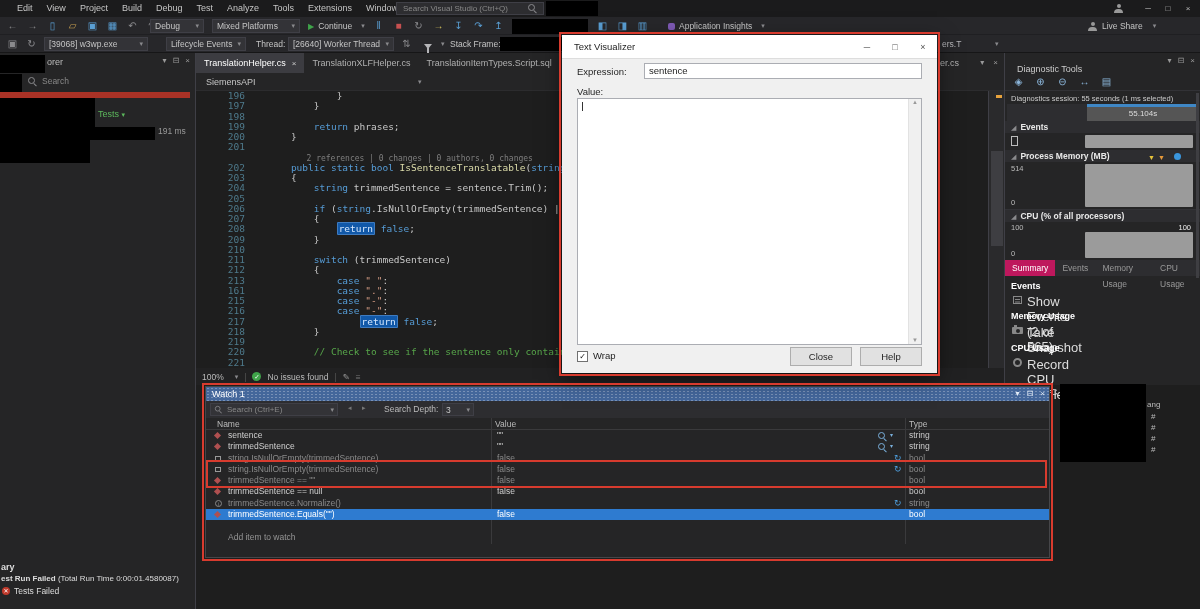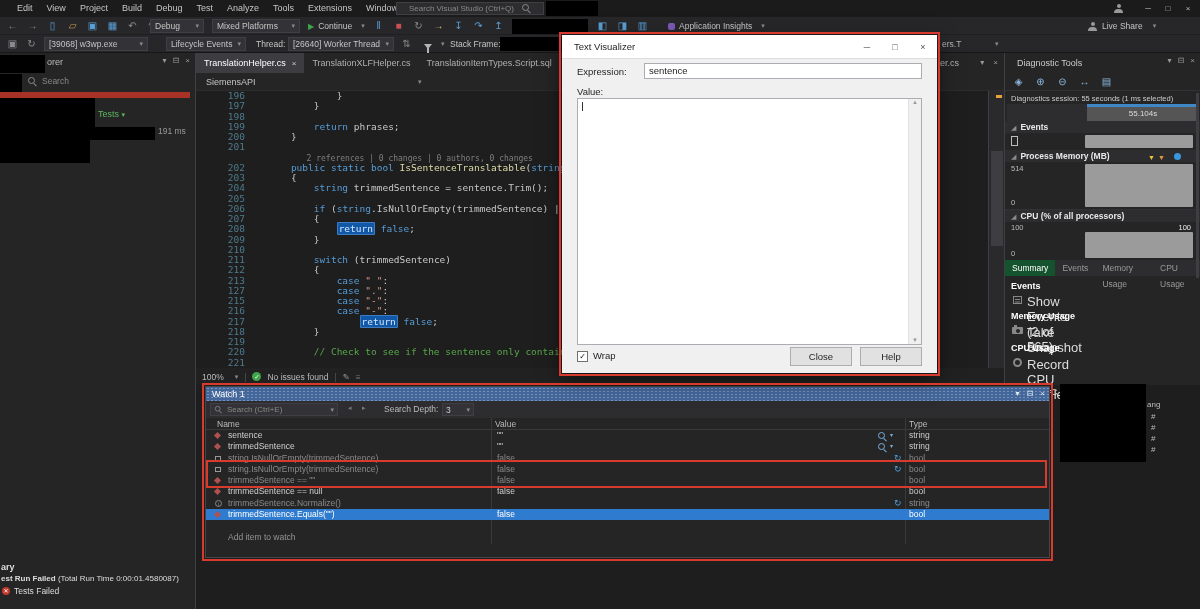--- a/index.html
+++ b/index.html
@@ -3,21 +3,21 @@
 <meta charset="utf-8">
 <style>
 *{margin:0;padding:0;box-sizing:border-box}
 body{background:#3c3c3c;font-family:"Liberation Sans",sans-serif}
 .screen{position:relative;width:1200px;height:609px;background:#1e1e1e;overflow:hidden;font-size:9px;color:#ccc}
 .abs{position:absolute}
 .censor{position:absolute;background:#000;z-index:30}
 
 .menubar{position:absolute;left:0;top:0;width:1200px;height:17px;background:#1b1b1c;display:flex;align-items:flex-start;padding-left:10px}
 .menu-item{padding:0 7px;font-size:9px;color:#c5c5c5;line-height:17px}
-.vs-search{position:absolute;left:396px;top:2px;width:148px;height:13px;background:#2d2d30;border:1px solid #3f3f46;color:#888;font-size:8px;line-height:11px;padding:0 12px;display:flex;align-items:center;justify-content:space-between}
+.vs-search{position:absolute;left:396px;top:2px;width:148px;height:13px;background:#2d2d30;border:1px solid #3f3f46;color:#888;font-size:8px;line-height:11px;padding:0 6px;display:flex;align-items:center;justify-content:space-between}
 .win-btns{position:absolute;right:2px;top:0;display:flex}
 .win-btn{width:20px;height:17px;text-align:center;line-height:17px;color:#bbb;font-size:8px}
 .person{width:9px;height:9px;position:relative;display:inline-block}
 .person::before{content:"";position:absolute;top:0;left:2.5px;width:4px;height:4px;border-radius:50%;background:#999}
 .person::after{content:"";position:absolute;bottom:0;left:0;width:9px;height:4px;border-radius:4px 4px 0 0;background:#999}
 .mag{width:9px;height:9px;position:relative;display:inline-block;color:#8a8a8d}
 .mag::before{content:"";position:absolute;left:0;top:0;width:5px;height:5px;border:1px solid currentColor;border-radius:50%}
 .mag::after{content:"";position:absolute;left:6px;top:6px;width:3.5px;height:1.2px;background:currentColor;transform:rotate(45deg);transform-origin:0 0}
 
 .toolbar1{position:absolute;left:0;top:17px;width:1200px;height:18px;background:#27272a;border-bottom:1px solid #1f1f22}
@@ -60,36 +60,36 @@
 .kh{color:#d6e9ff;background:#1158a8;border:1px solid #3f7bbf;border-radius:1px;padding:0 1px}
 .scrollcol{position:absolute;left:792px;top:38px;width:16px;height:277px;background:#2a2a2c;border-left:1px solid #3f3f46}
 .sc-mark1{position:absolute;left:7px;top:4px;width:6px;height:3px;background:#e8a33d}
 .sc-mark2{position:absolute;left:2px;top:118px;width:9px;height:7px;background:#b5342e}
 .sc-thumb{position:absolute;left:2px;top:60px;width:12px;height:95px;background:#3e3e42}
 .ed-status{position:absolute;left:0;top:315px;width:808px;height:17px;background:#212122;display:flex;align-items:center;gap:6px;padding-left:6px;color:#bbb;font-size:8.5px}
 .ok-ic{width:9px;height:9px;border-radius:50%;background:#3fa44a;color:#fff;font-size:6.5px;line-height:9px;text-align:center}
 .sep{color:#555}
 
 .diag{position:absolute;left:1004px;top:53px;width:196px;height:332px;background:#252526;border-left:1px solid #3f3f46}
-.dg-title{position:absolute;left:12px;top:5px;color:#ccc}
+.dg-title{position:absolute;left:12px;top:11px;color:#ccc}
 .dg-toolbar{position:absolute;left:0;top:20px;width:196px;height:18px;border-bottom:1px solid #323236;display:flex;align-items:center;gap:9px;padding-left:7px}
 .dg-session{position:absolute;left:6px;top:41px;color:#ccc;font-size:7.5px;white-space:nowrap}
 .dg-ruler{position:absolute;left:2px;top:51px;width:192px;height:17px;background:#2d2d30}
 .dg-sel{position:absolute;left:80px;top:0;width:112px;height:17px;background:#555;border-top:3px solid #3f87c5;color:#ddd;font-size:8px;text-align:center;line-height:14px}
 .dg-sec{position:absolute;left:0;width:196px;height:12px;background:#2d2d30;color:#e8e8e8;font-size:8.5px;font-weight:bold;line-height:12px;padding-left:6px;white-space:nowrap}
 .dg-exp{color:#8a8a8d;font-size:7px;font-weight:normal;margin-right:4px}
 .dg-track{position:absolute;left:0;width:196px;background:#252526}
 .dg-band{position:absolute;left:80px;width:108px;background:#9b9b9b;border-radius:1px}
 .dg-axis{position:absolute;color:#bbb;font-size:7.5px}
 .ev-marker{position:absolute;left:6px;top:3px;width:7px;height:10px;border:1px solid #bbb}
 .mem-tri{font-size:7px;position:absolute;top:2px}
 .mem-dot{position:absolute;width:7px;height:7px;border-radius:50%;background:#3a96dd;top:2.5px}
 .dg-tabs{position:absolute;left:0;top:207px;width:196px;height:16px;background:#2d2d30;display:flex}
 .dtab{padding:0 7px;line-height:16px;font-size:8.5px;color:#999}
-.dtab.active{background:#14532d;color:#fff}
+.dtab.active{background:#be185d;color:#fff}
 .dg-h{position:absolute;left:6px;color:#fff;font-weight:bold;font-size:9px}
 .dg-row-label{position:absolute;left:22px;color:#ddd;font-size:13px}
 .ic-list{position:absolute;left:8px;width:9px;height:8px;border:1px solid #888}
 .ic-list::before{content:"";position:absolute;left:1px;right:1px;top:1.5px;height:1px;background:#888;box-shadow:0 2.5px 0 #888}
 .ic-cam{position:absolute;left:7px;width:11px;height:7px;background:#888;border-radius:1px}
 .ic-cam::before{content:"";position:absolute;left:3.5px;top:1.5px;width:4px;height:4px;border-radius:50%;background:#252526}
 .ic-cam::after{content:"";position:absolute;left:2px;top:-2px;width:3px;height:2px;background:#888}
 .ic-rec{position:absolute;left:8px;width:9px;height:9px;border:2px solid #888;border-radius:50%}
 .dg-scroll{position:absolute;right:1px;top:40px;width:3px;height:185px;background:#3e3e42}
 
@@ -316,21 +316,21 @@
         <div class="code-line"><span class="ln">204</span><span class="ct"><span>        </span><span class="k">string</span><span> trimmedSentence = sentence.Trim();</span></span></div>
         <div class="code-line"><span class="ln">205</span><span class="ct"></span></div>
         <div class="code-line"><span class="ln">206</span><span class="ct"><span>        </span><span class="k">if</span><span> (</span><span class="k">string</span><span>.IsNullOrEmpty(trimmedSentence) || </span><span class="k">string</span><span>.I</span></span></div>
         <div class="code-line"><span class="ln">207</span><span class="ct"><span>        {</span></span></div>
         <div class="code-line"><span class="ln">208</span><span class="ct"><span>            </span><span class="kh">return</span><span> </span><span class="k">false</span><span>;</span></span></div>
         <div class="code-line"><span class="ln">209</span><span class="ct"><span>        }</span></span></div>
         <div class="code-line"><span class="ln">210</span><span class="ct"></span></div>
         <div class="code-line"><span class="ln">211</span><span class="ct"><span>        </span><span class="k">switch</span><span> (trimmedSentence)</span></span></div>
         <div class="code-line"><span class="ln">212</span><span class="ct"><span>        {</span></span></div>
         <div class="code-line"><span class="ln">213</span><span class="ct"><span>            </span><span class="k">case</span><span> </span><span class="s">" "</span><span>:</span></span></div>
-        <div class="code-line"><span class="ln">127</span><span class="ct"><span>            </span><span class="k">case</span><span> </span><span class="s">"."</span><span>:</span></span></div>
+        <div class="code-line"><span class="ln">161</span><span class="ct"><span>            </span><span class="k">case</span><span> </span><span class="s">"."</span><span>:</span></span></div>
         <div class="code-line"><span class="ln">215</span><span class="ct"><span>            </span><span class="k">case</span><span> </span><span class="s">"-"</span><span>:</span></span></div>
         <div class="code-line"><span class="ln">216</span><span class="ct"><span>            </span><span class="k">case</span><span> </span><span class="s">"-"</span><span>:</span></span></div>
         <div class="code-line"><span class="ln">217</span><span class="ct"><span>                </span><span class="kh">return</span><span> </span><span class="k">false</span><span>;</span></span></div>
         <div class="code-line"><span class="ln">218</span><span class="ct"><span>        }</span></span></div>
         <div class="code-line"><span class="ln">219</span><span class="ct"></span></div>
         <div class="code-line"><span class="ln">220</span><span class="ct"><span>        </span><span class="c">// Check to see if the sentence only contains a Arti</span></span></div>
         <div class="code-line"><span class="ln">221</span><span class="ct"></span></div>
       </div>
     <div class="scrollcol">
       <div class="sc-mark1"></div>

